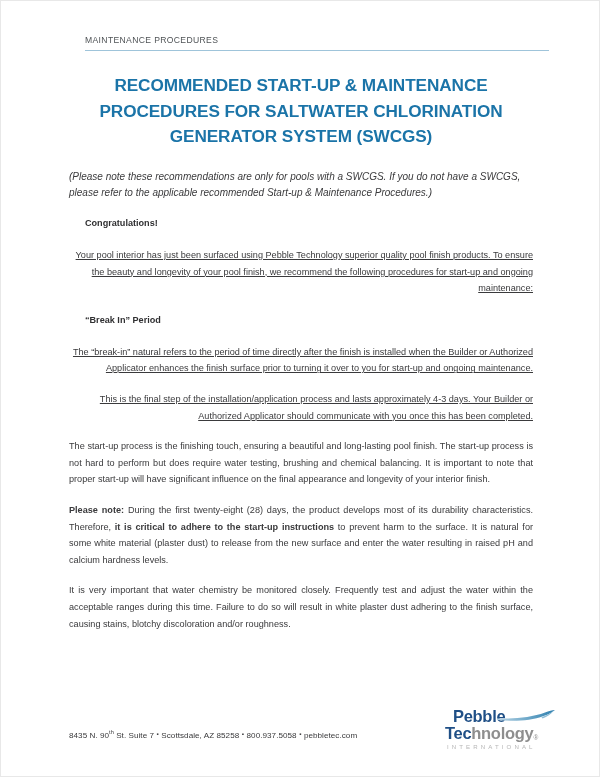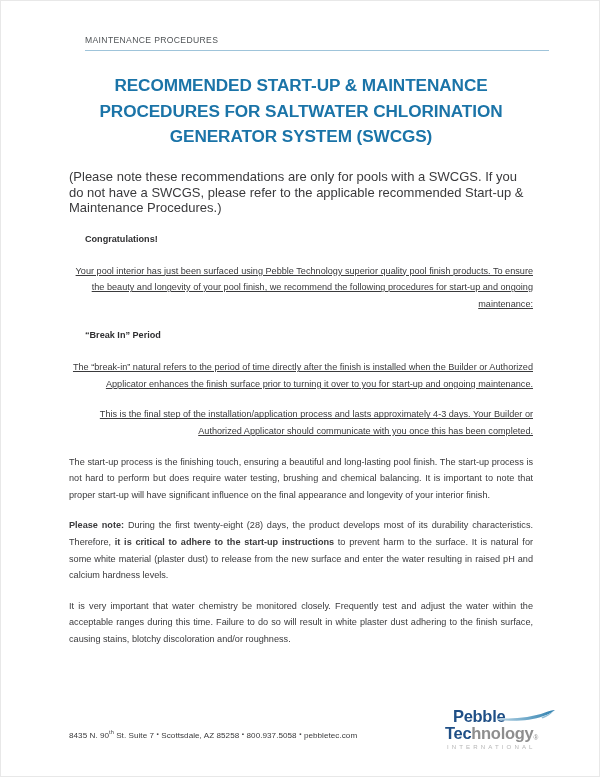--- a/index.html
+++ b/index.html
@@ -64,21 +64,22 @@
     position: absolute;
     left: 68px;
     top: 168px;
     width: 464px;
     color: #3a3a3c;
     font-size: 9.15px;
     line-height: 16.6px;
     font-family: "Liberation Sans", sans-serif;
   }
   .note-italic {
-    font-size: 13px;
+    font-style: italic;
+    font-size: 10px;
     line-height: 15.5px;
     color: #3a3a3c;
     margin: 0 0 16px 0;
   }
   .sec-head {
     font-weight: bold;
     font-size: 9.1px;
     line-height: 15px;
     color: #2f2f31;
     margin: 16px;

